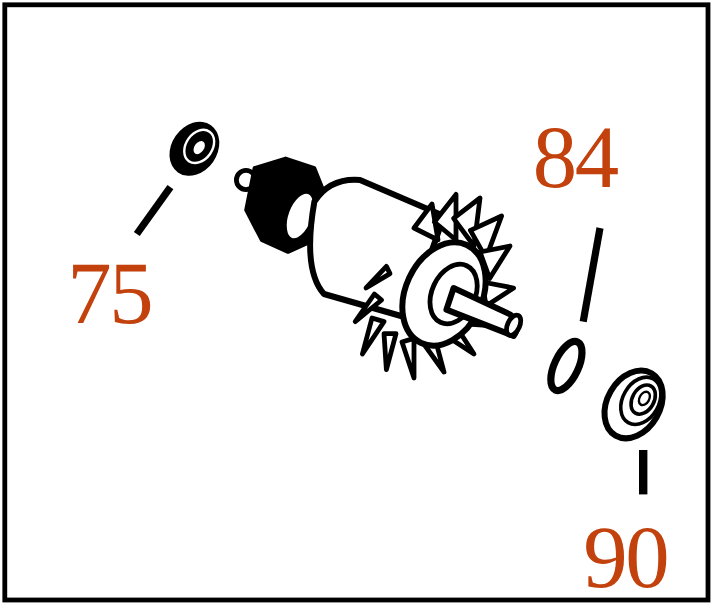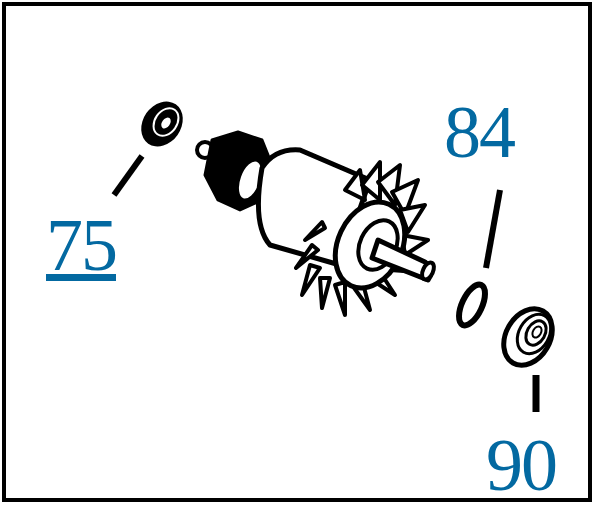--- a/index.html
+++ b/index.html
@@ -4,21 +4,21 @@
   <style>
     html, body { margin: 0; padding: 0; background: #ffffff; }
     body { width: 600px; height: 509px; position: relative; overflow: hidden; }
     .frame {
       position: absolute; left: 2px; top: 2px; width: 590px; height: 500px;
       border: 4px solid #000; box-sizing: border-box; background: #fff;
     }
     .label {
       position: absolute;
       font-family: "Liberation Serif", "DejaVu Serif", serif;
-      font-size: 74px; line-height: 1; color: #0369a1;
+      font-size: 74px; line-height: 1; color: #c2410c;
       letter-spacing: -2px;
     }
     svg.art { position: absolute; left: 0; top: 0; }
   </style>
 </head>
 <body>
 
 <div class="frame"></div>
 
 <svg class="art" width="600" height="509" viewBox="0 0 600 509">
@@ -72,15 +72,15 @@
   <g>
     <ellipse cx="528" cy="337" rx="22" ry="30" transform="rotate(30 528 337)" fill="#fff" stroke="#000" stroke-width="5"></ellipse>
     <ellipse cx="534" cy="334" rx="15" ry="21" transform="rotate(30 534 334)" fill="none" stroke="#000" stroke-width="3"></ellipse>
     <ellipse cx="536" cy="333" rx="9" ry="13" transform="rotate(30 536 333)" fill="none" stroke="#000" stroke-width="3"></ellipse>
     <ellipse cx="537" cy="332" rx="4" ry="6" transform="rotate(30 537 332)" fill="#fff" stroke="#000" stroke-width="2"></ellipse>
   </g>
 
   <line x1="536" y1="375" x2="536" y2="412" stroke="#000" stroke-width="7"></line>
 </svg>
 
-<div class="label" style="left:46px; top:208px;text-decoration:underline;">75</div>
+<div class="label" style="left:56px; top:208px;">75</div>
 <div class="label" style="left:444px; top:95px;">84</div>
 <div class="label" style="left:486px; top:428px;">90</div>
 
 </body></html>

